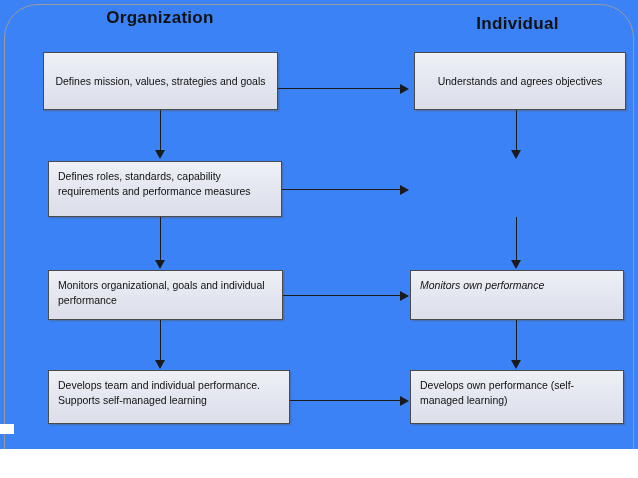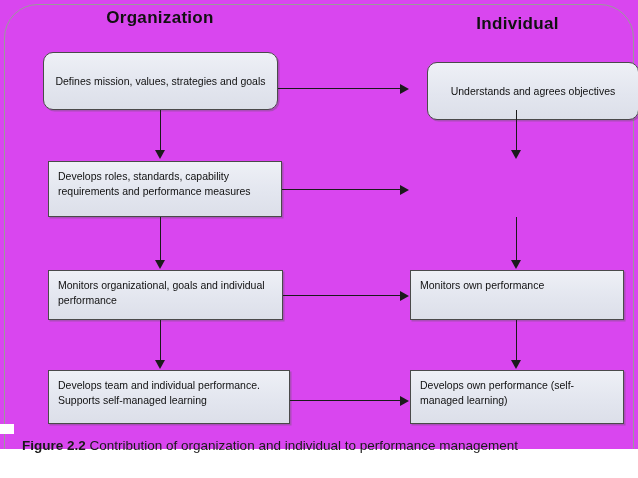--- a/index.html
+++ b/index.html
@@ -7,21 +7,21 @@
     padding: 0;
     background: #ffffff;
   }
   body {
     font-family: "Liberation Sans", sans-serif;
   }
   #page {
     position: relative;
     width: 638px;
     height: 455px;
-    background: #d946ef;
+    background: #3b82f6;
     overflow: hidden;
   }
   
   #frame {
     position: absolute;
     left: 4px;
     top: 4px;
     width: 630px;
     height: 492px;
     border: 1.4px solid #9a9a9a;
@@ -70,21 +70,20 @@
     line-height: 15px;
     padding: 7px 9px;
     overflow: hidden;
   }
   .node.center {
     display: flex;
     align-items: center;
     justify-content: center;
     text-align: center;
     padding: 6px 8px;
-    border-radius: 10px;
   }
   .node.topleft {
     text-align: left;
   }
   .node .txt { display: block; }
 
   
   .vline {
     position: absolute;
     width: 1.4px;
@@ -132,52 +131,52 @@
   <div id="frame-mask"></div>
   <div id="frame-mask-left"></div>
 
   <div class="col-title" id="title-org">Organization</div>
   <div class="col-title" id="title-ind">Individual</div>
 
   <div class="node center" id="node-org-1" style="left:43px; top:52px; width:235px; height:58px;">
     <span class="txt">Defines mission, values, strategies and goals</span>
   </div>
 
-  <div class="node center" id="node-ind-1" style="left:427px; top:52px; width:212px; height:58px;margin-top:10px;">
+  <div class="node center" id="node-ind-1" style="left:414px; top:52px; width:212px; height:58px;">
     <span class="txt">Understands and agrees objectives</span>
   </div>
 
   <div class="hline" style="left:278px; top:88px; width:123px;"></div>
   <div class="arrow-right" style="left:400px; top:83.5px;"></div>
 
   <div class="vline" style="left:160px; top:110px; height:41px;"></div>
   <div class="arrow-down" style="left:155px; top:150px;"></div>
 
   <div class="vline" style="left:516px; top:110px; height:41px;"></div>
   <div class="arrow-down" style="left:511px; top:150px;"></div>
 
   <div class="node topleft" id="node-org-2" style="left:48px; top:161px; width:234px; height:56px;">
-    <span class="txt">Develops roles, standards, capability requirements and performance measures</span>
+    <span class="txt">Defines roles, standards, capability requirements and performance measures</span>
   </div>
 
 
   <div class="hline" style="left:282px; top:189px; width:119px;"></div>
   <div class="arrow-right" style="left:400px; top:184.5px;"></div>
 
   <div class="vline" style="left:160px; top:217px; height:44px;"></div>
   <div class="arrow-down" style="left:155px; top:260px;"></div>
 
   <div class="vline" style="left:516px; top:217px; height:44px;"></div>
   <div class="arrow-down" style="left:511px; top:260px;"></div>
 
   <div class="node topleft" id="node-org-3" style="left:48px; top:270px; width:235px; height:50px;">
     <span class="txt">Monitors organizational, goals and individual performance</span>
   </div>
 
-  <div class="node topleft" id="node-ind-3" style="left:410px; top:270px; width:214px; height:50px;">
+  <div class="node topleft" id="node-ind-3" style="left:410px; top:270px; width:214px; height:50px;font-style:italic;">
     <span class="txt">Monitors own performance</span>
   </div>
 
   <div class="hline" style="left:283px; top:295px; width:118px;"></div>
   <div class="arrow-right" style="left:400px; top:290.5px;"></div>
 
   <div class="vline" style="left:160px; top:320px; height:41px;"></div>
   <div class="arrow-down" style="left:155px; top:360px;"></div>
 
   <div class="vline" style="left:516px; top:320px; height:41px;"></div>
@@ -187,18 +186,14 @@
     <span class="txt">Develops team and individual performance. Supports self-managed learning</span>
   </div>
 
   <div class="node topleft" id="node-ind-4" style="left:410px; top:370px; width:214px; height:54px;">
     <span class="txt">Develops own performance (self-managed learning)</span>
   </div>
 
   <div class="hline" style="left:290px; top:400px; width:111px;"></div>
   <div class="arrow-right" style="left:400px; top:395.5px;"></div>
 
-  <div id="caption">
-    <span class="figno">Figure 2.2 </span>
-    <span>Contribution of organization and individual to performance management</span>
-  </div>
 
 </div>
 
 </body></html>

